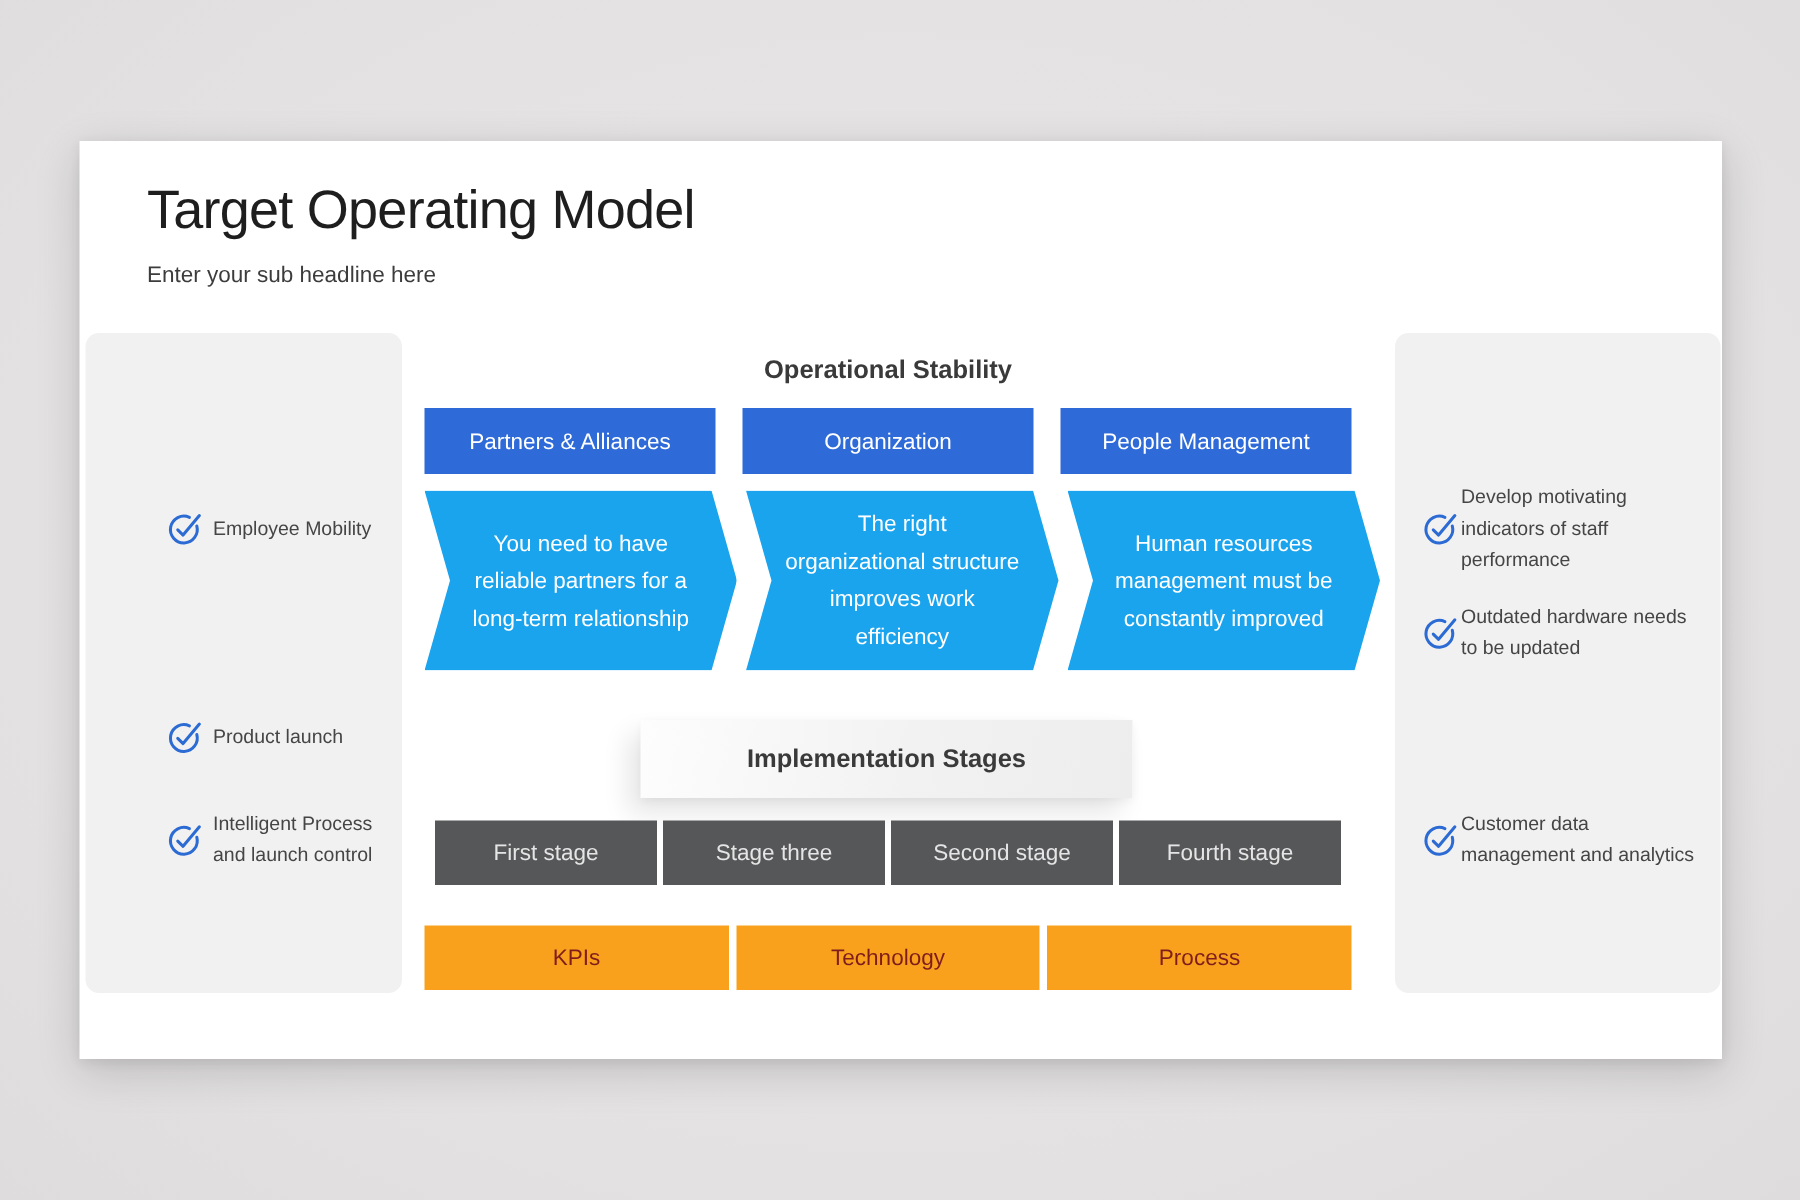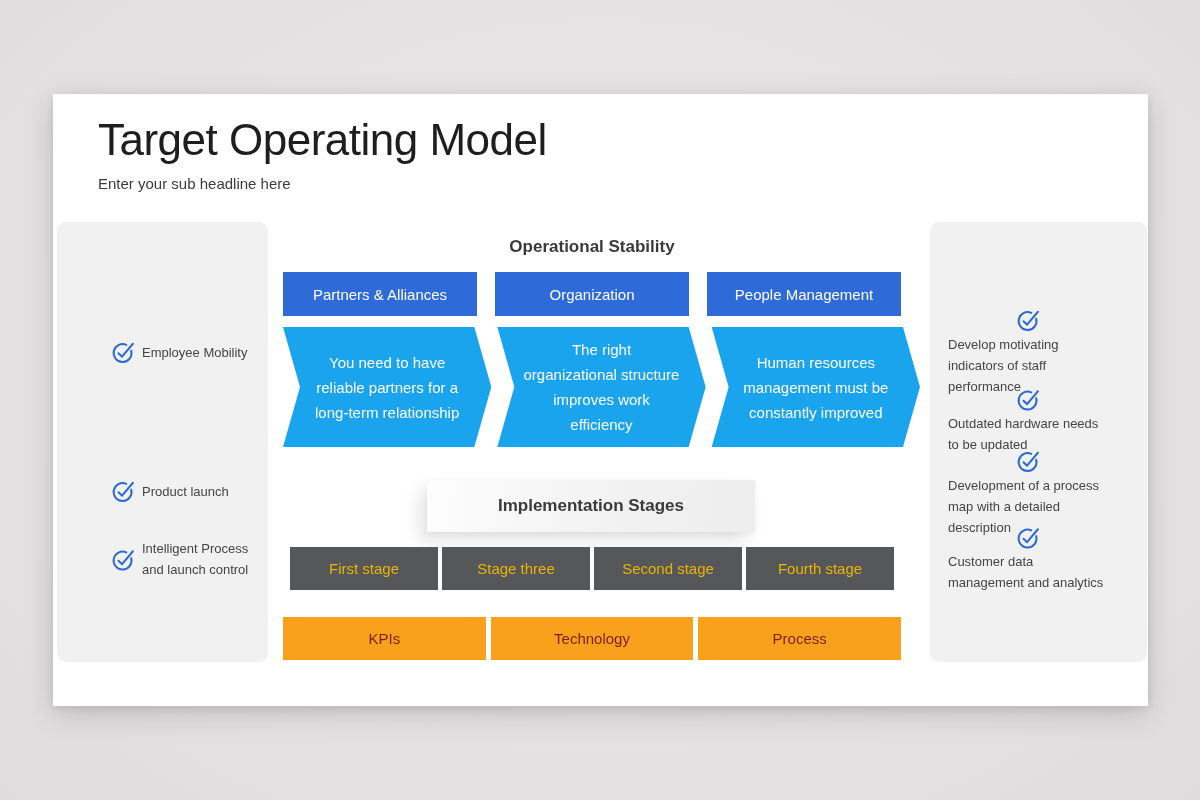--- a/index.html
+++ b/index.html
@@ -9,39 +9,39 @@
     background: radial-gradient(ellipse at 50% 45%, #e9e7e7 0%, #e3e1e1 70%, #dedcdc 100%);
     position:relative; overflow:hidden;
   }
   .slide {
     position:absolute; left:53px; top:94px; width:1095px; height:612px;
     background:#ffffff;
     box-shadow:0 8px 28px rgba(0,0,0,0.16), 0 2px 8px rgba(0,0,0,0.08);
   }
   .title {
     position:absolute; left:45px; top:24px;
-    font-size:44px; line-height:44px; font-weight:500; letter-spacing:-0.5px;
+    font-size:36px; line-height:44px; font-weight:500; letter-spacing:-0.5px;
     color:#1e1e1e;
   }
   .subtitle {
     position:absolute; left:45px; top:81px;
     font-size:15px; color:#3c3c3c;
   }
   .panel {
     position:absolute; top:128px; height:440px;
     background:var(--panel-gray, #f2f1f1); border-radius:9px;
   }
   .panel.left  { left:4px;  width:211px; }
   .panel.right { left:877px; width:217px; }
   .panel-item {
     position:absolute; display:flex; align-items:center;
     transform:translateY(-50%);
   }
   .panel.left  .panel-item { left:54px; gap:6px; }
-  .panel.right .panel-item { left:18px; gap:1px;flex-direction:column; }
+  .panel.right .panel-item { left:18px; gap:1px; }
   .panel-item .label {
     font-size:13px; line-height:21px; color:#454545;
   }
   .panel.left  .panel-item .label { width:112px; }
   .panel.right .panel-item .label { width:160px; }
   .check-icon { flex:0 0 auto; width:25px; height:25px; color:var(--check-blue, #2b6bd3); }
   .check-icon svg { width:25px; height:25px; display:block; }
 
   .op-heading {
     position:absolute; left:230px; top:143px; width:618px;
@@ -70,21 +70,21 @@
     background:linear-gradient(100deg, #fdfdfd 0%, #f3f2f2 55%, #eeeded 100%);
     box-shadow:-8px 10px 18px rgba(0,0,0,0.10), 0 2px 6px rgba(0,0,0,0.05);
     display:flex; align-items:center; justify-content:center;
     font-size:17px; font-weight:700; color:#3a3a3a;
   }
   .stage-row {
     position:absolute; left:237px; top:453px; width:604px; height:43px;
     display:flex; gap:4px;
   }
   .stage {
-    flex:1; background:var(--stage-gray, #565759); color:#eab308;
+    flex:1; background:var(--stage-gray, #565759); color:#e5e5e5;
     display:flex; align-items:center; justify-content:center; font-size:15px;
   }
   .foundation-row {
     position:absolute; left:230px; top:523px; width:618px; height:43px;
     display:flex; gap:5px;
   }
   .foundation {
     flex:1; background:var(--foundation-orange, #f9a11d); color:#7f1d1d;
     display:flex; align-items:center; justify-content:center; font-size:15px;
   }
@@ -139,29 +139,20 @@
     </div>
     <div class="panel-item" style="top:199px">
       <span class="check-icon">
         <svg viewBox="0 0 26 26" fill="none" stroke="currentColor" stroke-width="2.1" stroke-linecap="round" stroke-linejoin="round">
             <path d="M 21 11.6 A 9.3 9.3 0 1 1 15.9 5.6"></path>
             <path d="M 7.8 14.3 L 11.5 17.9 L 22.8 4.4"></path>
           </svg>
       </span>
       <span class="label">Outdated hardware needs to be updated</span>
     </div>
-    <div class="panel-item" style="top:271px">
-      <span class="check-icon">
-        <svg viewBox="0 0 26 26" fill="none" stroke="currentColor" stroke-width="2.1" stroke-linecap="round" stroke-linejoin="round">
-            <path d="M 21 11.6 A 9.3 9.3 0 1 1 15.9 5.6"></path>
-            <path d="M 7.8 14.3 L 11.5 17.9 L 22.8 4.4"></path>
-          </svg>
-      </span>
-      <span class="label">Development of a process map with a detailed description</span>
-    </div>
     <div class="panel-item" style="top:337px">
       <span class="check-icon">
         <svg viewBox="0 0 26 26" fill="none" stroke="currentColor" stroke-width="2.1" stroke-linecap="round" stroke-linejoin="round">
             <path d="M 21 11.6 A 9.3 9.3 0 1 1 15.9 5.6"></path>
             <path d="M 7.8 14.3 L 11.5 17.9 L 22.8 4.4"></path>
           </svg>
       </span>
       <span class="label">Customer data management and analytics</span>
     </div>
   </div>

